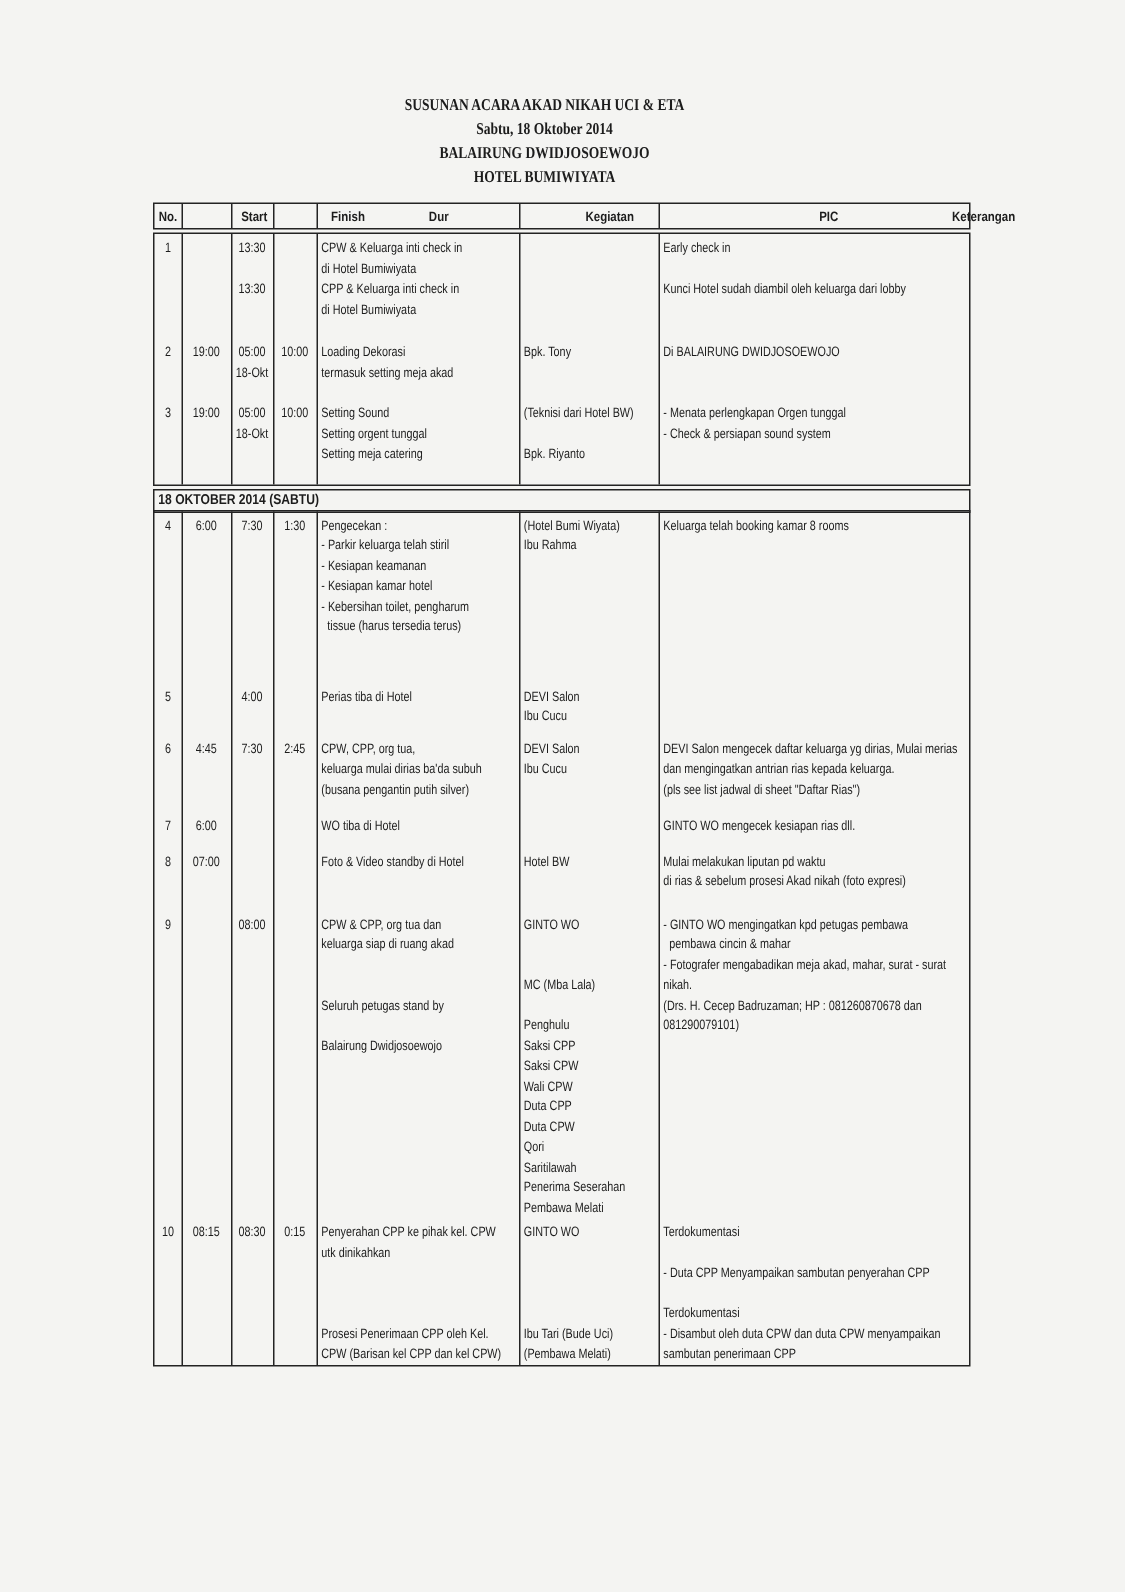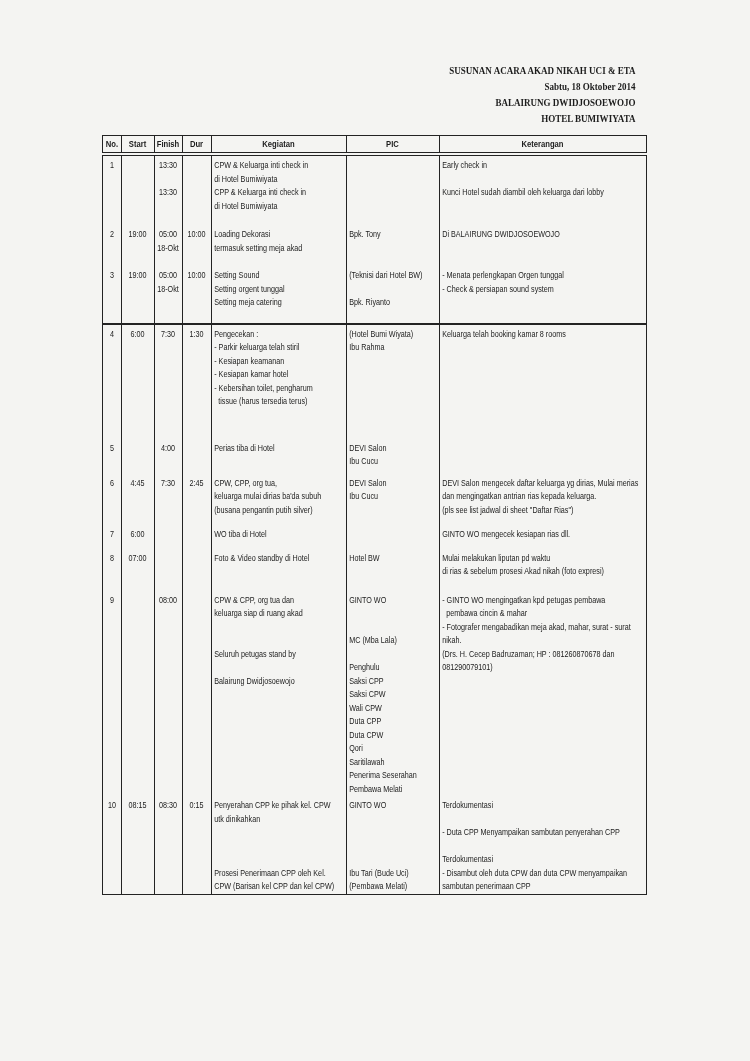--- a/index.html
+++ b/index.html
@@ -5,39 +5,40 @@
   html,body{margin:0;padding:0;}
   body{
     width:750px;height:1061px;
     background:#f4f4f2;
     color:#1c1c1c;
     font-family:"Liberation Sans","DejaVu Sans",sans-serif;
     position:relative;
     overflow:hidden;
   }
   .title-block{
-    position:absolute;top:62px;left:4px;width:694px;
-    text-align:right;
+    position:absolute;top:62px;left:16px;width:694px;
+    text-align:center;
     font-family:"Liberation Serif","DejaVu Serif",serif;
     font-weight:bold;
   }
   .title-line{
     font-size:11px;line-height:16px;
     transform:scaleX(0.82);transform-origin:50% 0;
     white-space:pre;
   }
   .rundown{
     position:absolute;left:102px;top:135px;width:545px;
   }
   .trow{
     position:relative;
     display:grid;
     grid-template-columns:18px 33px 28px 29px 135px 93px 1fr;
     border:1.6px solid #232323;
     box-sizing:border-box;
+    gap:32px;
   }
   .header-row{margin-bottom:2px;}
   .hcell{
     font-weight:bold;font-size:9px;line-height:16px;
     text-align:center;white-space:pre;
     transform:scaleX(0.85);transform-origin:50% 0;
   }
   .section-bar{
     border:1.6px solid #232323;
     box-sizing:border-box;
@@ -138,20 +139,23 @@
 
 Bpk. Riyanto</div>
         <div class="bcell left" style="padding-bottom: 13px;">- Menata perlengkapan Orgen tunggal
 - Check &amp; persiapan sound system</div>
         <div class="vline" style="left: 18px;"></div>
         <div class="vline" style="left: 51px;"></div>
         <div class="vline" style="left: 79px;"></div>
         <div class="vline" style="left: 108px;"></div>
         <div class="vline" style="left: 243px;"></div>
         <div class="vline" style="left: 336px;"></div>
+      </div>
+      <div class="section-bar gap-above">
+        <div class="slabel">18 OKTOBER 2014 (SABTU)</div>
       </div>
       <div class="section-body">
         <div class="bcell center" style="padding-bottom: 30px;">4</div>
         <div class="bcell center" style="padding-bottom: 30px;">6:00</div>
         <div class="bcell center" style="padding-bottom: 30px;">7:30</div>
         <div class="bcell center" style="padding-bottom: 30px;">1:30</div>
         <div class="bcell left" style="padding-bottom: 30px;">Pengecekan :
 - Parkir keluarga telah stiril
 - Kesiapan keamanan
 - Kesiapan kamar hotel

